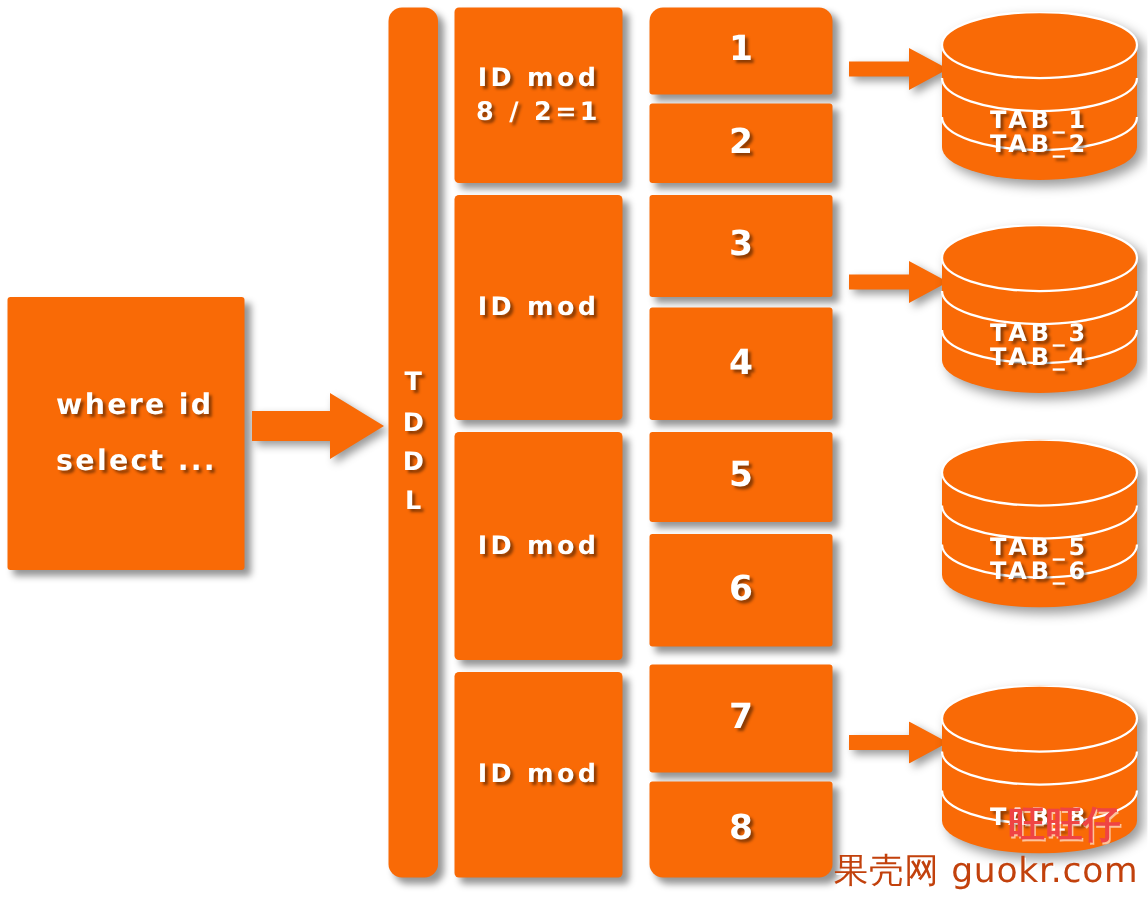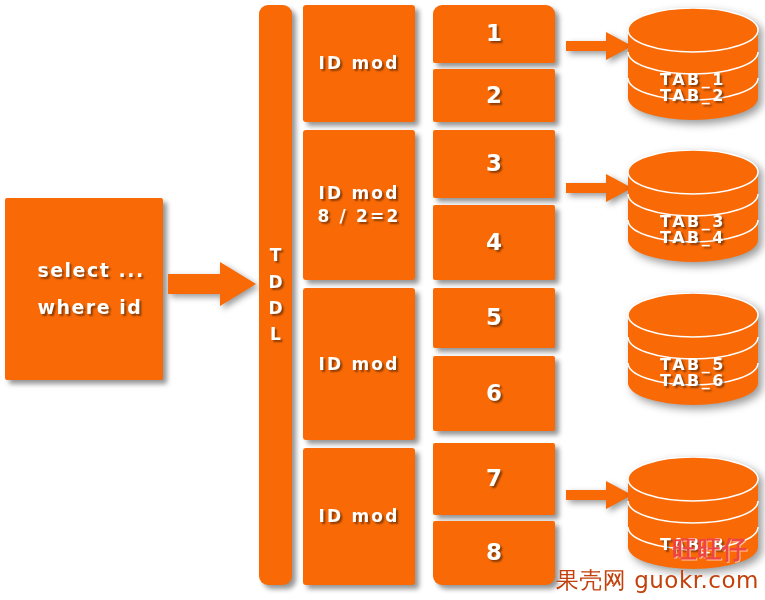--- a/index.html
+++ b/index.html
@@ -153,22 +153,22 @@
     letter-spacing: 0;
     text-shadow: 1px 1px 0 rgba(255,255,255,0.6);
     user-select: none;
   }
 </style>
 </head>
 <body>
 
 <div class="shape shadowed" id="sql-box">
   <div class="boxtext">
+    <div>where id</div>
     <div>select ...</div>
-    <div>where id</div>
   </div>
 </div>
 
 <div class="arrow" id="arrow-sql-to-tddl" style="left:168px; top:262px; width:88px; height:44px;">
   <svg width="88" height="44" viewBox="0 0 88 44" xmlns="http://www.w3.org/2000/svg">
     <polygon points="0,12 52,12 52,0 88,22 52,44 52,32 0,32" fill="#F96A06"></polygon>
   </svg>
 </div>
 
 <div class="shape shadowed" id="tddl-bar">
@@ -176,26 +176,26 @@
     <div>T</div>
     <div>D</div>
     <div>D</div>
     <div>L</div>
   </div>
 </div>
 
 <div class="shape shadowed rule-box" style="top:5px;   height:117px;">
   <div class="boxtext">
     <div>ID mod</div>
+    <div>8 / 2=1</div>
   </div>
 </div>
 <div class="shape shadowed rule-box" style="top:130px; height:150px;">
   <div class="boxtext">
     <div>ID mod</div>
-    <div>8 / 2=2</div>
   </div>
 </div>
 <div class="shape shadowed rule-box" style="top:288px; height:152px;">
   <div class="boxtext">
     <div>ID mod</div>
   </div>
 </div>
 <div class="shape shadowed rule-box" style="top:448px; height:137px;">
   <div class="boxtext">
     <div>ID mod</div>

